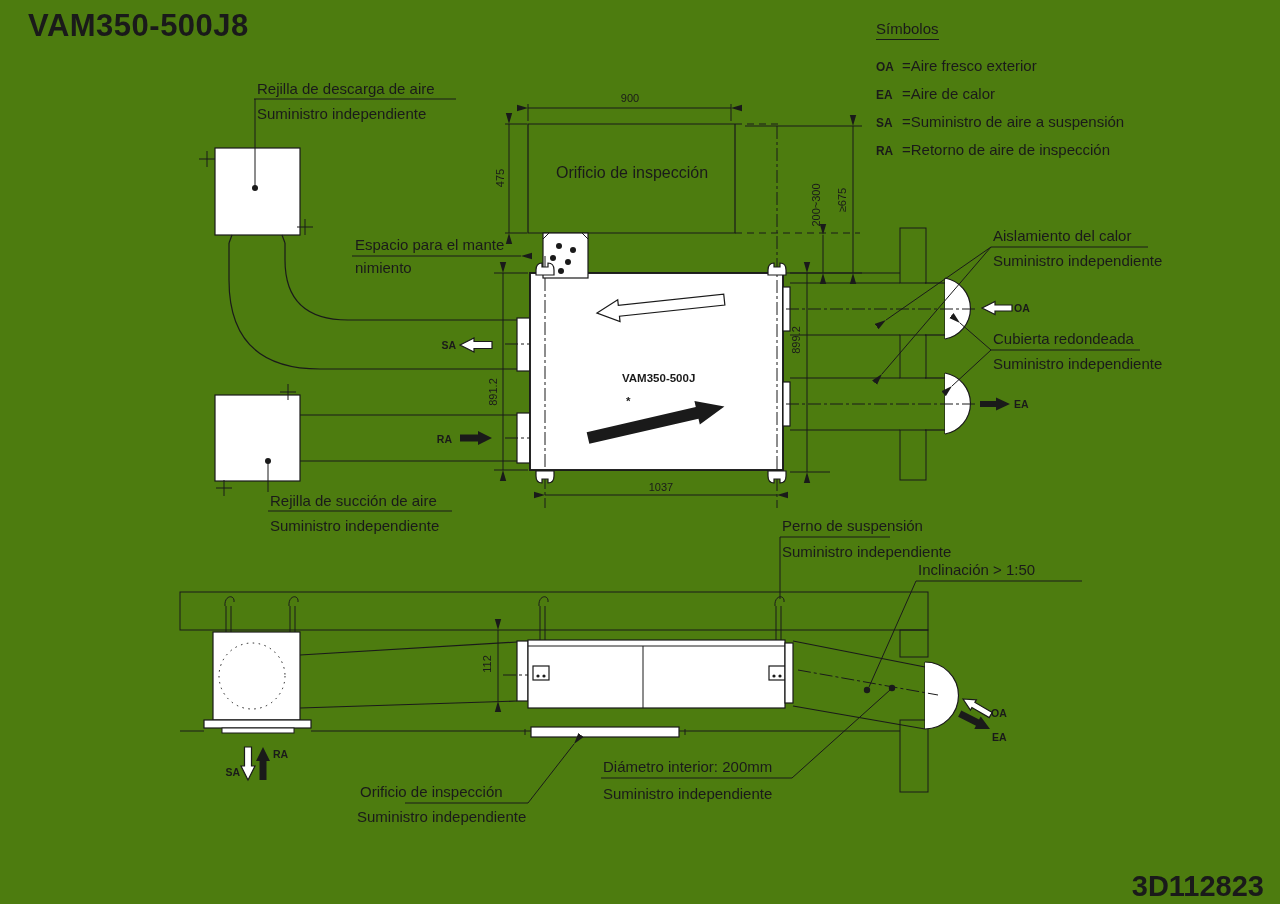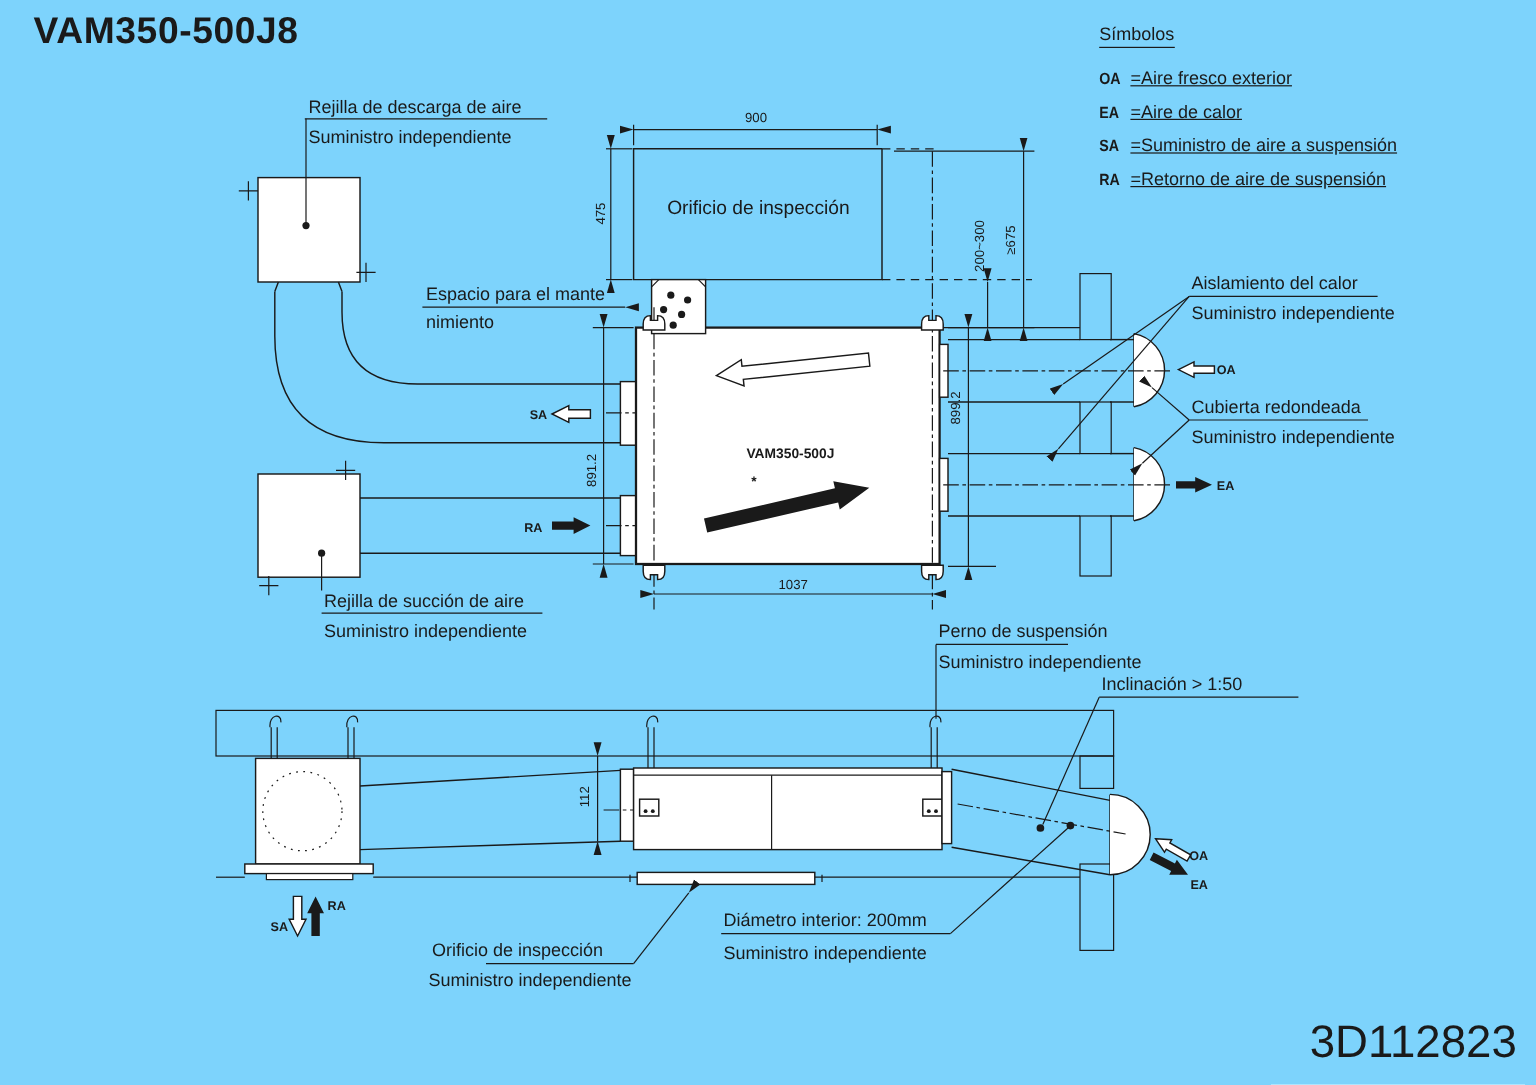--- a/index.html
+++ b/index.html
@@ -1,22 +1,22 @@
 <!DOCTYPE html>
 <html><head>
 <meta charset="utf-8">
 <style>
   html,body{margin:0;padding:0;background:#fff;}
-  #stage{position:relative;width:1280px;height:904px;background:#7dd3fc;overflow:hidden;
+  #stage{position:relative;width:1280px;height:904px;background:#4d7c0f;overflow:hidden;
          font-family:"Liberation Sans",sans-serif;color:#1a1a1a;}
   #title{position:absolute;left:28px;top:8px;font-size:31px;font-weight:700;letter-spacing:.5px;}
-  #docnum{position:absolute;right:16px;top:848px;font-size:38px;font-weight:400;}
-  #legend{position:absolute;left:876px;top:20px;font-size:15px;margin-left:40px;}
+  #docnum{position:absolute;right:16px;top:870px;font-size:29px;font-weight:700;}
+  #legend{position:absolute;left:876px;top:20px;font-size:15px;}
   #legend .hd{display:inline-block;border-bottom:1.4px solid #1a1a1a;padding-bottom:2px;margin-bottom:6px;}
-  #legend .row{margin-top:11px;white-space:nowrap;text-decoration:underline;}
+  #legend .row{margin-top:11px;white-space:nowrap;}
   #legend .sym{display:inline-block;width:26px;font-weight:700;font-size:13.5px;transform:scaleX(.88);transform-origin:left;}
   svg{position:absolute;left:0;top:0;}
   .ln{stroke:#1a1a1a;stroke-width:1.2;fill:none;}
   .thk{stroke-width:1.9;}
   .thin{stroke-width:1;}
   .dd{stroke:#1a1a1a;stroke-width:1;fill:none;stroke-dasharray:13 3 3 3;}
   .dsh{stroke:#1a1a1a;stroke-width:1;fill:none;stroke-dasharray:7 5;}
   .wf{fill:#fff;}
   .bk{fill:#1a1a1a;}
   text{font-family:"Liberation Sans",sans-serif;fill:#1a1a1a;}
@@ -38,21 +38,21 @@
     <div class="row">
       <span class="sym">OA</span><span>=Aire fresco exterior</span>
     </div>
     <div class="row">
       <span class="sym">EA</span><span>=Aire de calor</span>
     </div>
     <div class="row">
       <span class="sym">SA</span><span>=Suministro de aire a suspensión</span>
     </div>
     <div class="row">
-      <span class="sym">RA</span><span>=Retorno de aire de suspensión</span>
+      <span class="sym">RA</span><span>=Retorno de aire de inspección</span>
     </div>
   </div>
 
   <svg width="1280" height="904" viewBox="0 0 1280 904">
     <defs>
       <marker id="arr" viewBox="0 0 12 8" refX="0.6" refY="4" markerWidth="12" markerHeight="8" orient="auto-start-reverse">
         <path d="M0.6,4 L12,7.3 L12,0.7 Z" fill="#1a1a1a"></path>
       </marker>
       <pattern id="concrete" width="22" height="22" patternUnits="userSpaceOnUse">
         <circle cx="4" cy="5" r="1.2" fill="#555"></circle>

